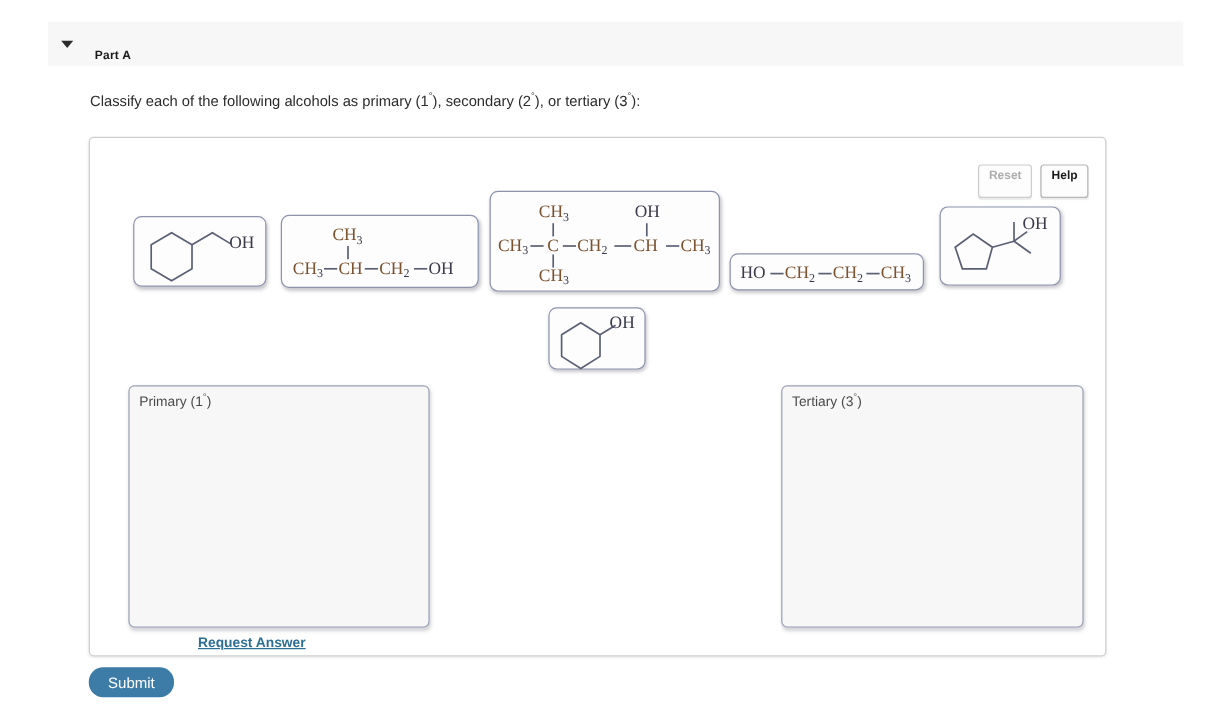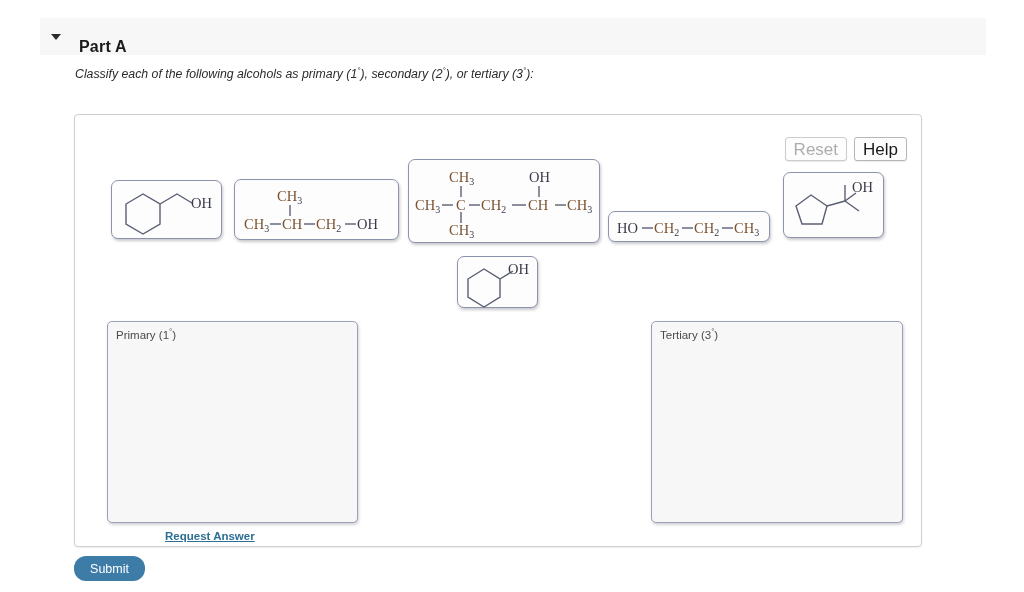--- a/index.html
+++ b/index.html
@@ -16,42 +16,42 @@
   .part-header{
     position:absolute;left:40px;top:18px;width:946px;height:37px;
     background:#f7f7f7;
     display:flex;align-items:center;
   }
   .collapse-tri{
     width:0;height:0;margin-left:11px;margin-right:18px;
     border-left:5px solid transparent;border-right:5px solid transparent;
     border-top:6px solid #2b2b2b;
   }
-  .part-title{font-size:16px;font-weight:bold;color:#1a1a1a;letter-spacing:.2px;margin-top:20px;}
+  .part-title{font-size:10px;font-weight:bold;color:#1a1a1a;letter-spacing:.2px;margin-top:20px;}
 
   
   .prompt{
-    position:absolute;left:75px;top:67px;font-size:12.3px;color:#2b2b2b;white-space:nowrap;font-style:italic;
+    position:absolute;left:75px;top:77px;font-size:12.3px;color:#2b2b2b;white-space:nowrap;
   }
   .drag-note{
     position:absolute;left:75px;top:95px;font-size:12.3px;font-weight:bold;color:#1a1a1a;white-space:nowrap;
   }
   .deg{font-size:8px;vertical-align:super;line-height:0;}
 
   
   .panel{
     position:absolute;left:74px;top:114px;width:846px;height:431px;
     background:#fff;border:1px solid #cfcfcf;border-radius:4px;
     box-shadow:0 1px 2px rgba(0,0,0,.07);
   }
 
   
   .tool-btns{position:absolute;right:14px;top:22px;display:flex;gap:7px;}
   .tbtn{
-    font-size:17px;font-weight:normal;padding:3px 8px 0 8px;
+    font-size:10px;font-weight:bold;padding:3px 8px 12px 8px;
     background:#fdfdfd;border:1px solid #b6b6b6;border-radius:3px;
     box-shadow:0 1px 1px rgba(0,0,0,.08);
     line-height:1.1;
   }
   .tbtn.disabled{color:#adadad;border-color:#cccccc;}
   .tbtn.active{color:#1a1a1a;}
 
   
   .tile{
     position:absolute;background:#fdfdfd;

